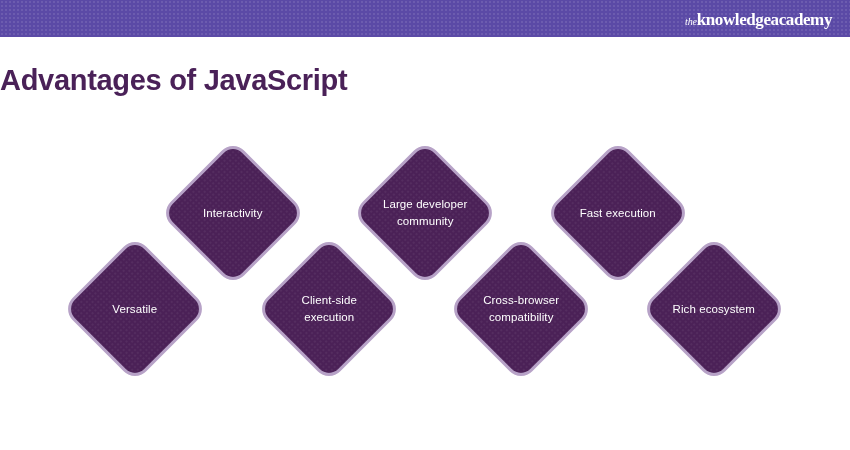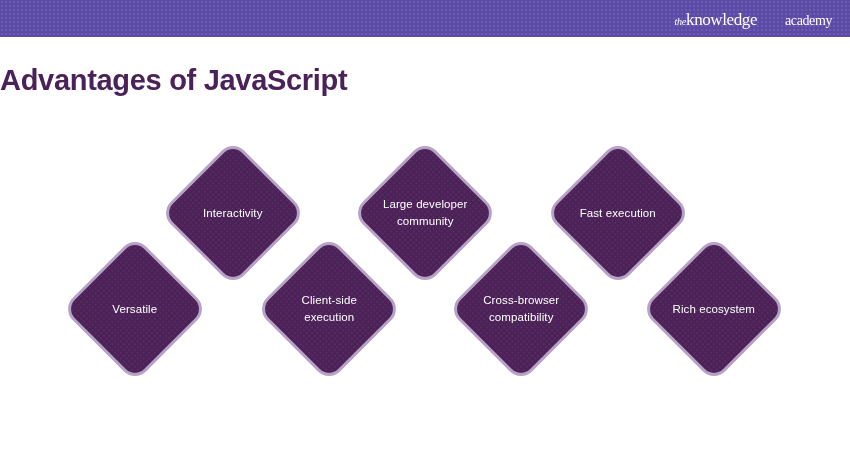--- a/index.html
+++ b/index.html
@@ -37,29 +37,28 @@
     font-family: "Liberation Serif", serif;
     white-space: nowrap;
     line-height: 1;
   }
   .brand-the {
     font-style: italic;
     font-size: 10px;
     letter-spacing: -0.2px;
   }
   .brand-knowledge {
-    font-weight: normal;
+    font-weight: bold;
     font-size: 17px;
     letter-spacing: -0.4px;
   }
   .brand-academy {
-    font-weight: normal;
-    font-size: 14px;
+    font-weight: bold;
+    font-size: 17px;
     letter-spacing: -0.4px;
-    margin-left: 28px;
   }
 
   
   .page-title {
     position: absolute;
     left: 0;
     top: 63px;
     width: 850px;
     color: #4a2158;
     font-size: 29px;

